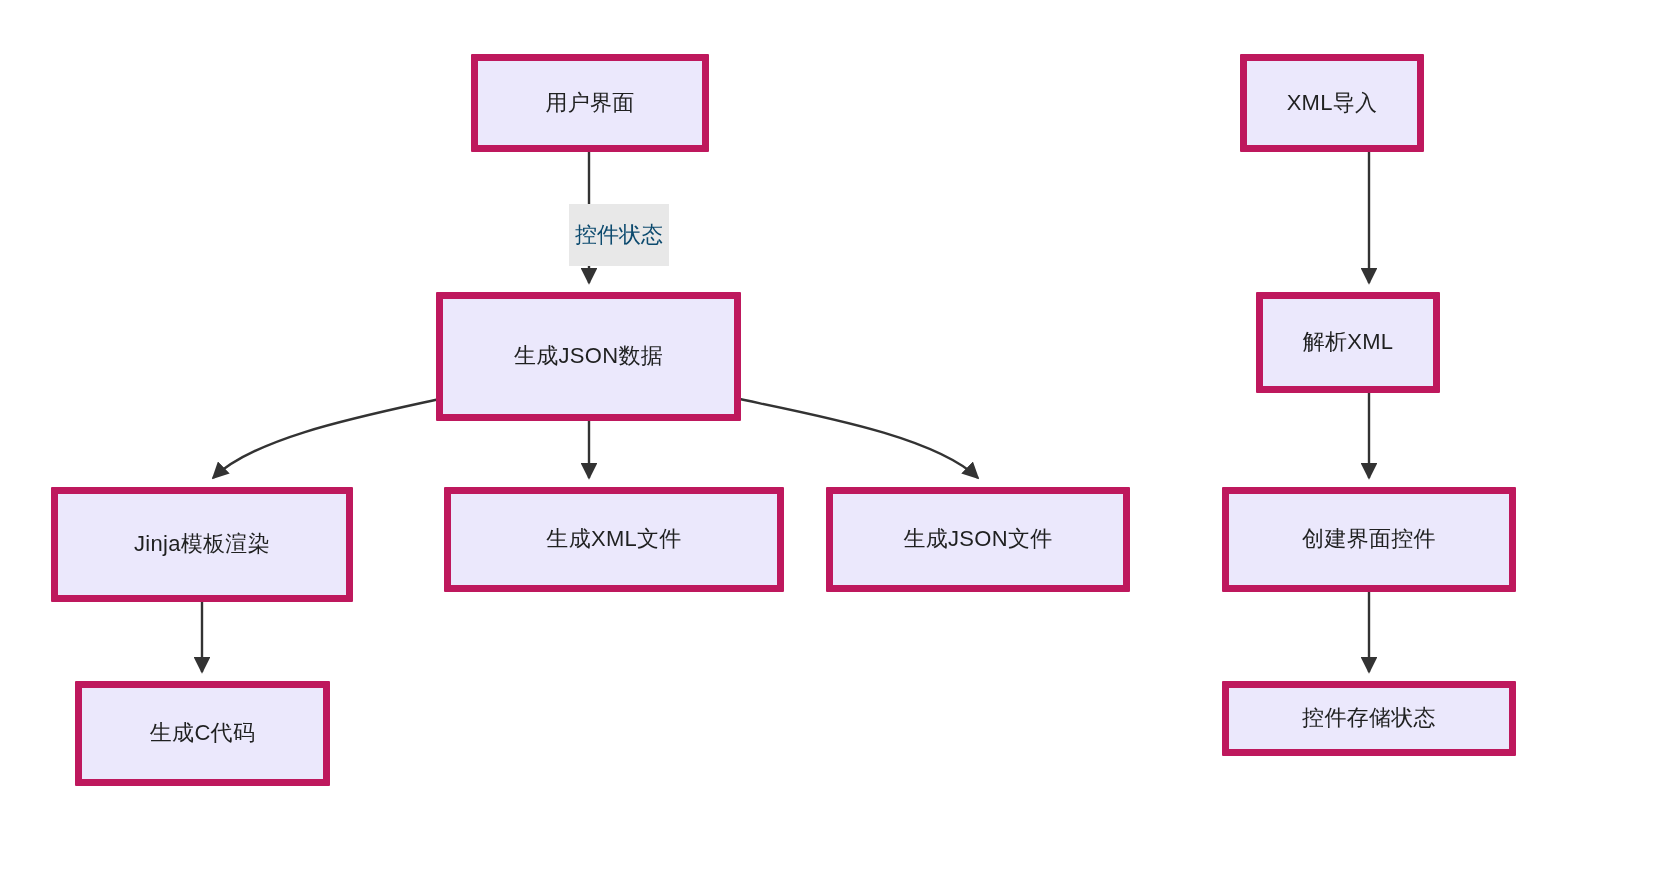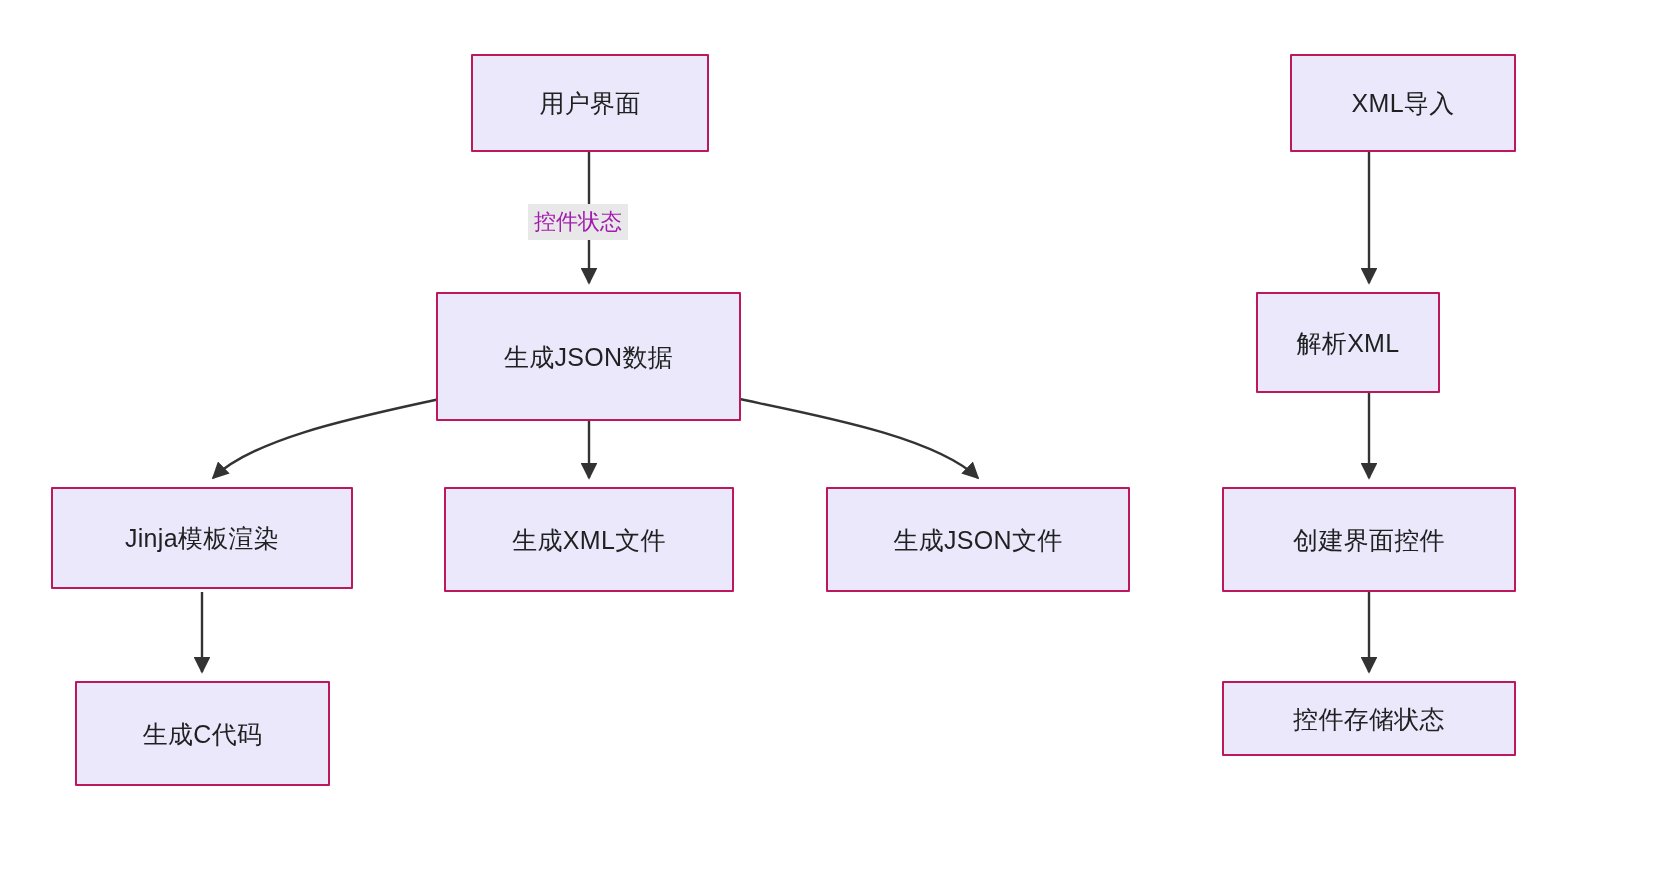--- a/index.html
+++ b/index.html
@@ -22,41 +22,42 @@
     left: 0;
     top: 0;
     width: 1667px;
     height: 892px;
     pointer-events: none;
   }
   .node {
     position: absolute;
     box-sizing: border-box;
     background: #ebe8fc;
-    border: 2px solid #be185d;
+    border: 7px solid #be185d;
     border-radius: 1px;
     display: flex;
     align-items: center;
     justify-content: center;
     color: #1f2020;
-    font-size: 25px;
+    font-size: 22px;
     line-height: 1.2;
     letter-spacing: 0.3px;
     white-space: nowrap;
     z-index: 2;
   }
   .edge-label {
     position: absolute;
     background: #e8e8e8;
-    color: #a21caf;
+    color: #0c4a6e;
     font-size: 22px;
     line-height: 1.25;
-    padding: 4px 6px;
+    padding: 17px 6px;
     white-space: nowrap;
     z-index: 3;
+    margin-left: 41px;
   }
 </style>
 </head>
 <body>
 
 <div id="canvas">
 
   <svg id="edges" viewBox="0 0 1667 892" xmlns="http://www.w3.org/2000/svg">
     <defs>
       <marker id="arrow" viewBox="0 0 10 10" refX="9" refY="5" markerWidth="7" markerHeight="7" orient="auto-start-reverse">
@@ -82,37 +83,37 @@
   </svg>
 
   <div class="node" style="left:471px; top:54px; width:238px; height:98px;">
     <span>用户界面</span>
   </div>
 
   <div class="node" style="left:436px; top:292px; width:305px; height:129px;">
     <span>生成JSON数据</span>
   </div>
 
-  <div class="node" style="left:51px; top:487px; width:302px; height:102px;justify-content:center;">
+  <div class="node" style="left:51px; top:487px; width:302px; height:115px;justify-content:center;">
     <span>Jinja模板渲染</span>
   </div>
 
-  <div class="node" style="left:444px; top:487px; width:290px; height:105px;">
+  <div class="node" style="left:444px; top:487px; width:340px; height:105px;">
     <span>生成XML文件</span>
   </div>
 
   <div class="node" style="left:826px; top:487px; width:304px; height:105px;">
     <span>生成JSON文件</span>
   </div>
 
   <div class="node" style="left:75px; top:681px; width:255px; height:105px;">
     <span>生成C代码</span>
   </div>
 
-  <div class="node" style="left:1290px; top:54px; width:226px; height:98px;">
+  <div class="node" style="left:1240px; top:54px; width:184px; height:98px;">
     <span>XML导入</span>
   </div>
 
   <div class="node" style="left:1256px; top:292px; width:184px; height:101px;">
     <span>解析XML</span>
   </div>
 
   <div class="node" style="left:1222px; top:487px; width:294px; height:105px;">
     <span>创建界面控件</span>
   </div>

